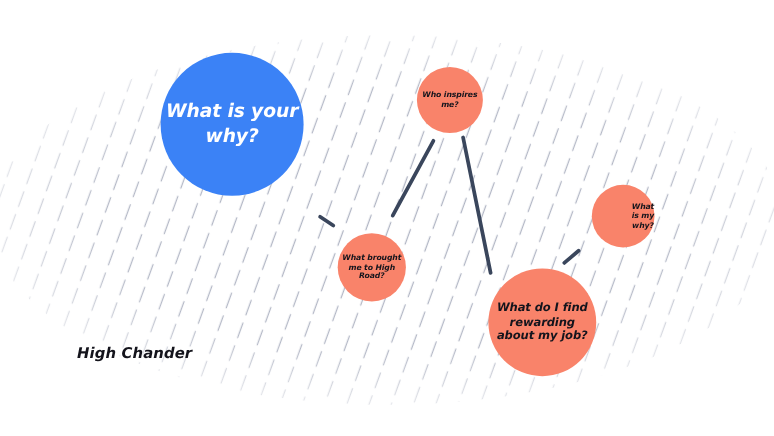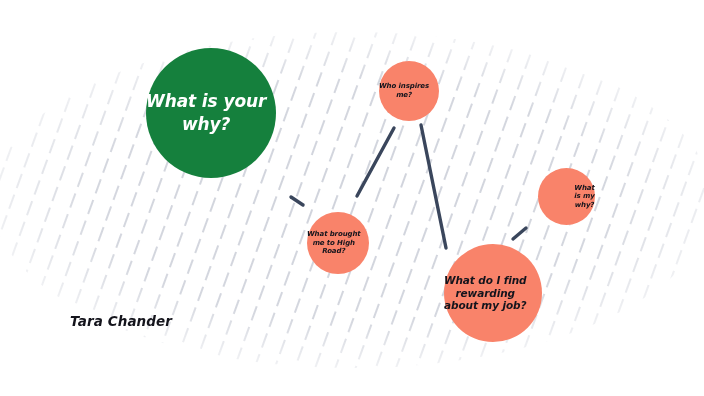--- a/index.html
+++ b/index.html
@@ -28,34 +28,35 @@
     height: 396px;
     pointer-events: none;
   }
 
   
   .bubble {
     position: absolute;
     border-radius: 50%;
     display: flex;
     align-items: center;
+    justify-content: center;
     text-align: center;
     box-sizing: border-box;
   }
   .bubble-text {
     display: block;
     font-style: italic;
     font-weight: bold;
     line-height: 1.22;
     white-space: pre-line;
     letter-spacing: -0.1px;
   }
 
   .bubble.primary {
-    background: #15803d;
+    background: #3b82f6;
   }
   .bubble.primary .bubble-text {
     color: #ffffff;
     font-size: 17px;
     line-height: 1.35;
   }
 
   .bubble.accent {
     background: #f9836a;
   }
@@ -143,15 +144,15 @@
     <span class="bubble-text">What do I find
 rewarding
 about my job?</span>
   </div>
 
   <div class="bubble accent" id="bubble-mywhy">
     <span class="bubble-text">What is my
 why?</span>
   </div>
 
-  <div id="author-name">Tara Chander</div>
+  <div id="author-name">High Chander</div>
 
 </div>
 
 </body></html>

